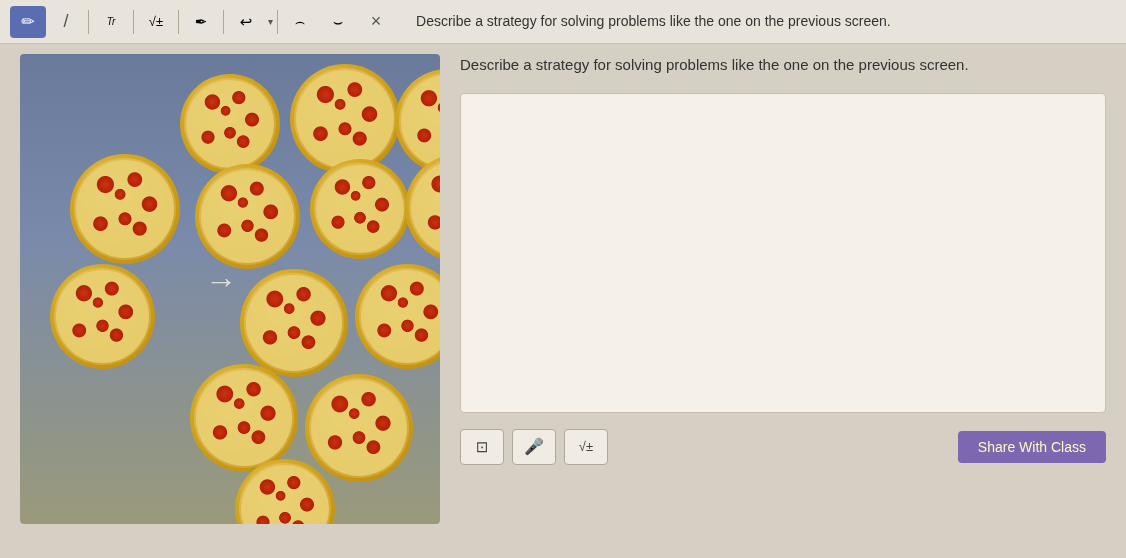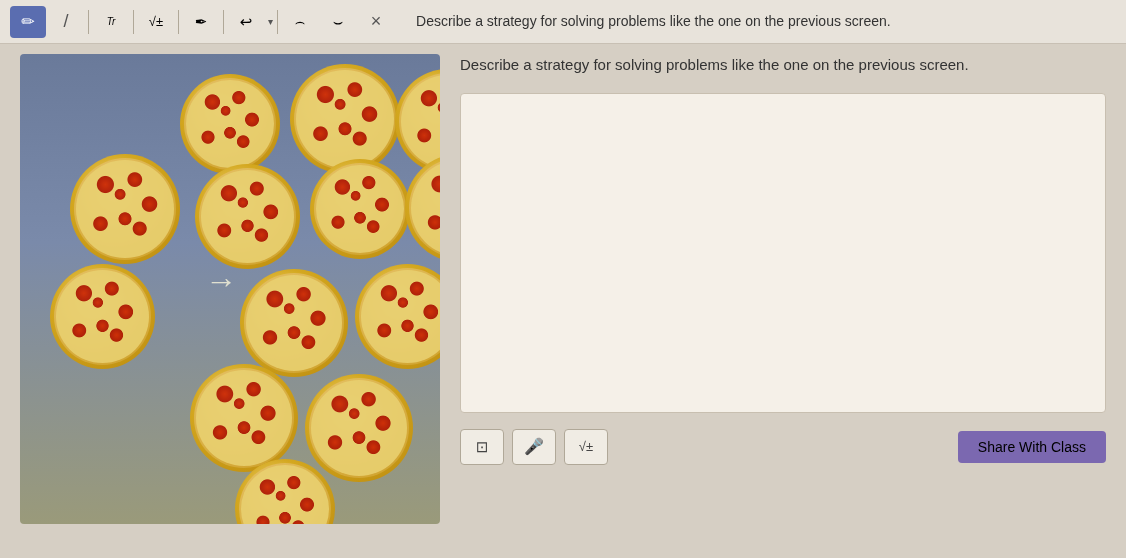--- a/index.html
+++ b/index.html
@@ -163,21 +163,21 @@
       border-radius: 4px;
       cursor: pointer;
       font-size: 16px;
       color: #444;
     }
 
     .share-btn {
       margin-left: auto;
       padding: 8px 20px;
       background: #7b68b0;
-      color: #000000;
+      color: #fef9c3;
       border: none;
       border-radius: 4px;
       font-size: 14px;
       cursor: pointer;
       white-space: nowrap;
     }
 
     .close-btn {
       color: #555;
       font-size: 18px;

